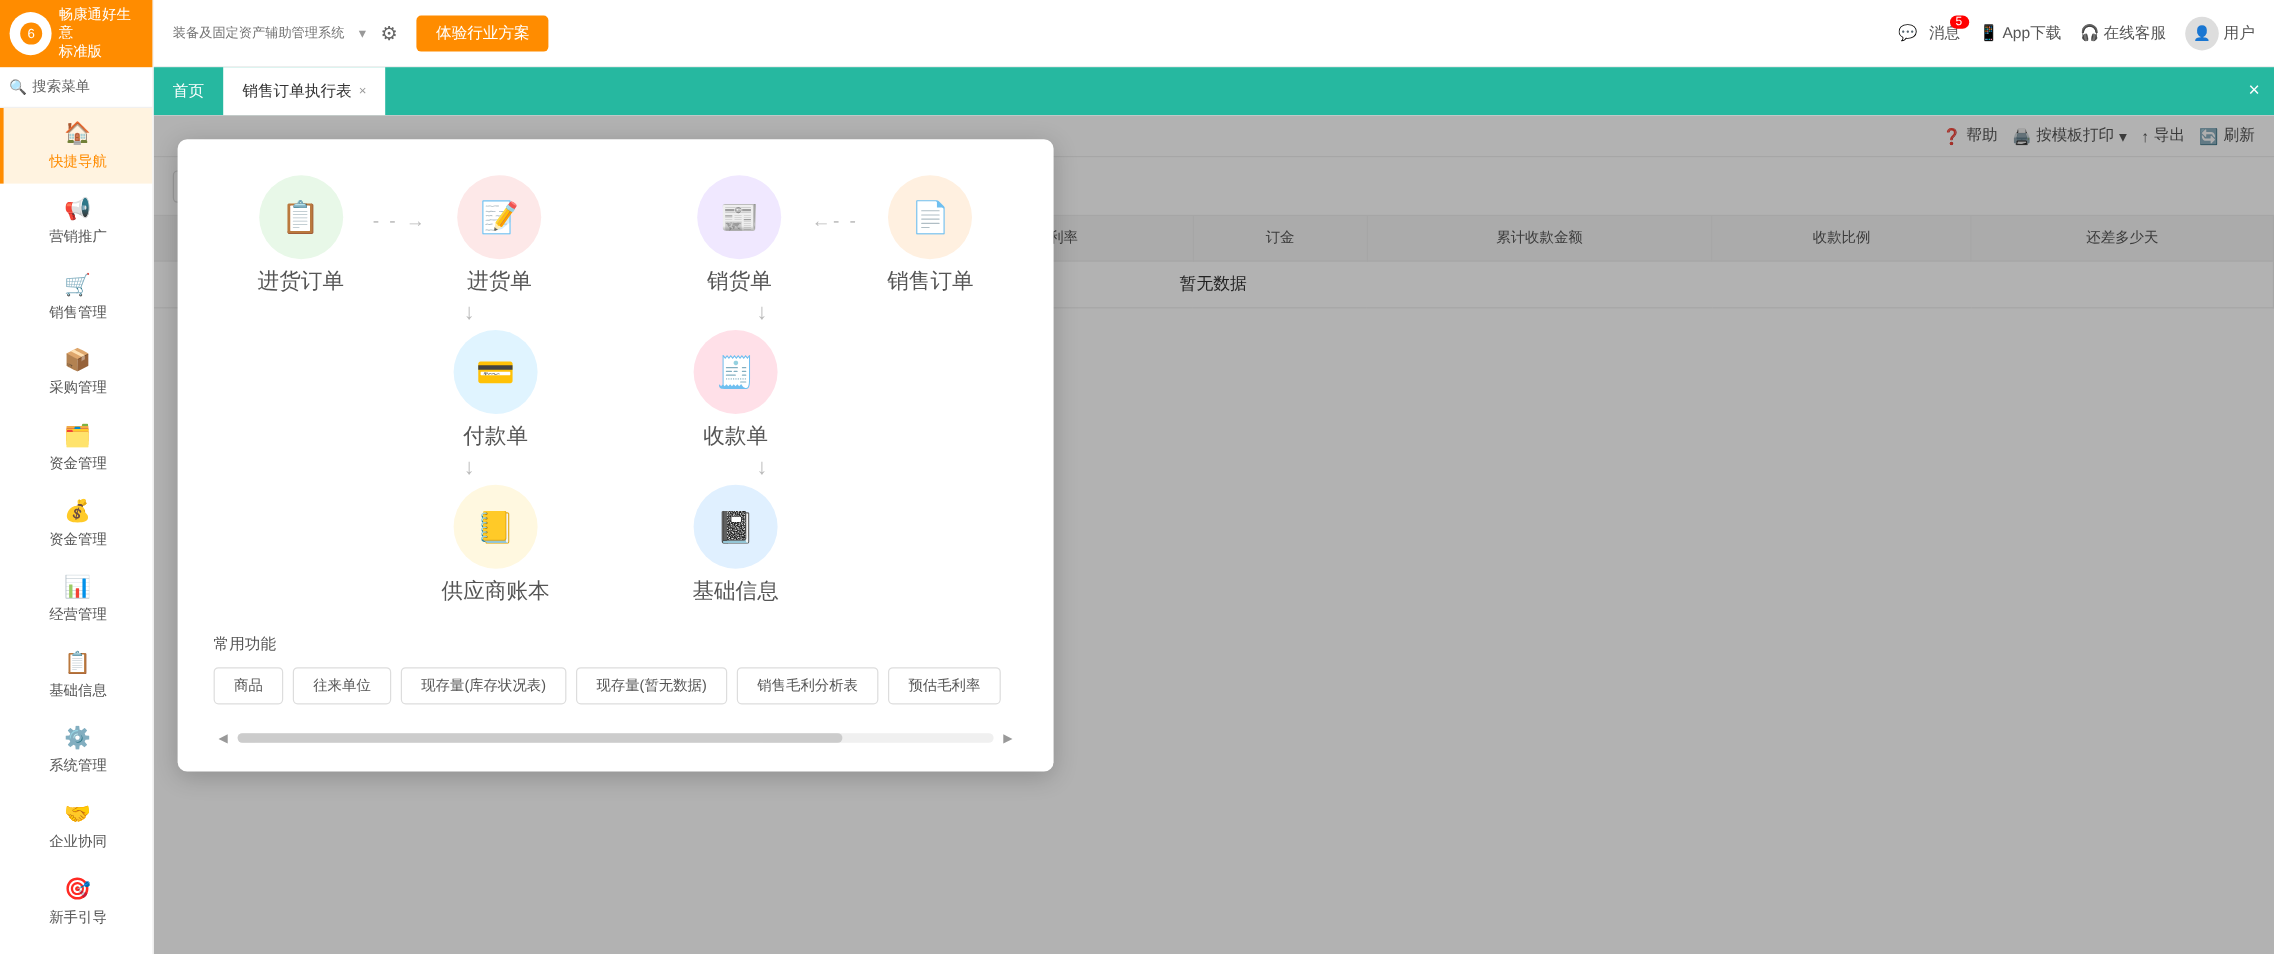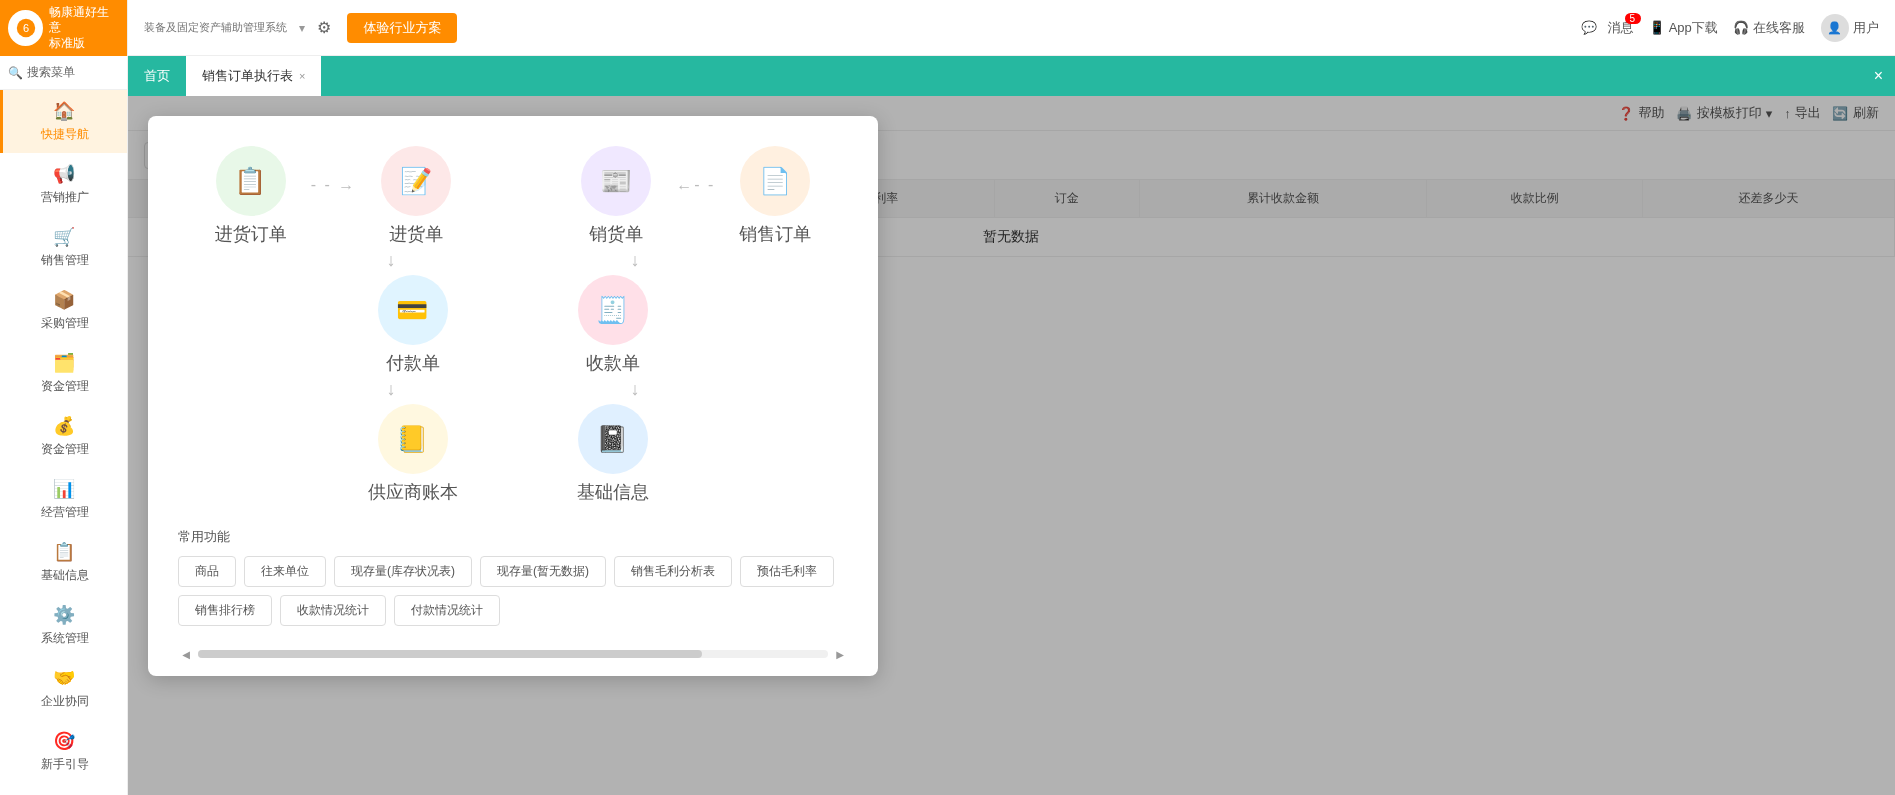--- a/index.html
+++ b/index.html
@@ -380,25 +380,20 @@
           <div class="common-section">
             <div class="common-title">常用功能</div>
             <div class="common-btns">
               <button class="common-btn">商品</button>
               <button class="common-btn">往来单位</button>
               <button class="common-btn">现存量(库存状况表)</button>
               <button class="common-btn">现存量(暂无数据)</button>
               <button class="common-btn">销售毛利分析表</button>
               <button class="common-btn">预估毛利率</button>
             </div>
-            <div class="common-btns" style="margin-top:8px;">
-              <button class="common-btn">销售排行榜</button>
-              <button class="common-btn">收款情况统计</button>
-              <button class="common-btn">付款情况统计</button>
-            </div>
           </div>
 
           <div class="modal-scrollbar">
             <span class="scrollbar-arrow">◀</span>
             <div class="scrollbar-track">
               <div class="scrollbar-thumb"></div>
             </div>
             <span class="scrollbar-arrow">▶</span>
           </div>
         </div>

